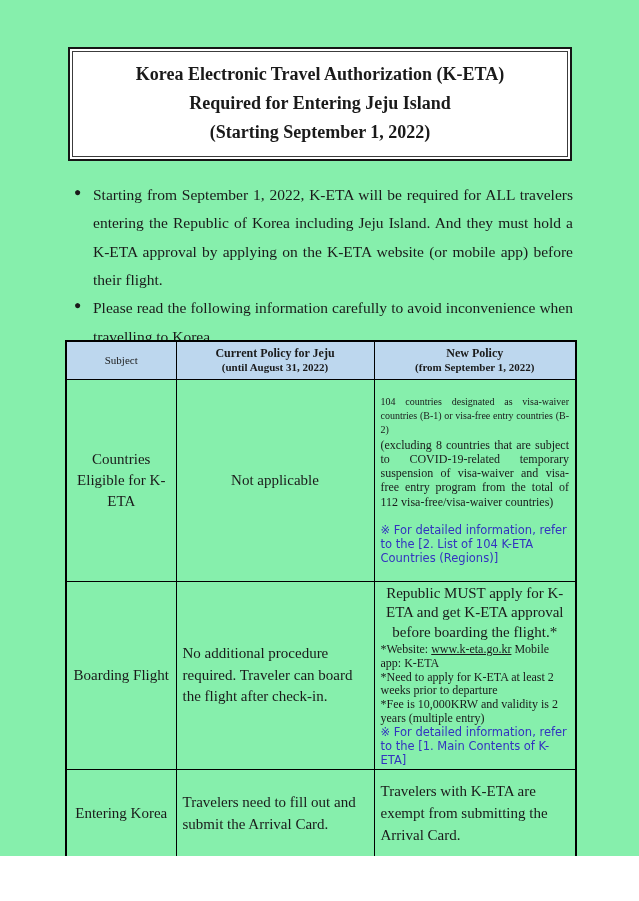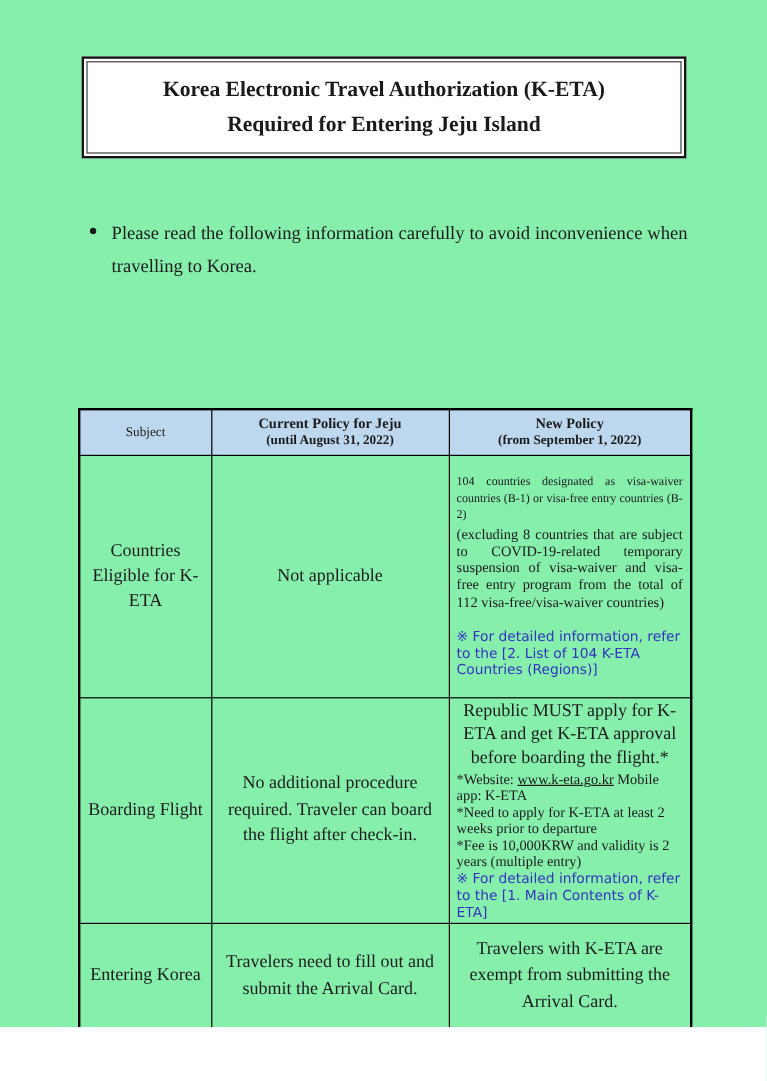--- a/index.html
+++ b/index.html
@@ -77,21 +77,21 @@
   .hdr-title { font-weight: bold; font-size: 12px; line-height: 1.15; }
   .hdr-sub   { font-weight: bold; font-size: 11px; line-height: 1.2; }
   .hdr-plain { font-weight: normal; font-size: 11px; }
 
   tr.r1 td { height: 202px; }
   tr.r2 td { height: 165px; }
   tr.r3 td { height: 88px; }
 
   td.subject-cell { text-align: center; line-height: 1.4; }
   td.center-cell  { text-align: center; }
-  td.left-cell    { text-align: center; padding-left: 8px; padding-right: 8px; line-height: 1.45; }
+  td.left-cell    { text-align: left; padding-left: 8px; padding-right: 8px; line-height: 1.45; }
 
   td.new-cell { vertical-align: top; padding: 2px 7px; }
   .new-main {
     font-size: 10px;
     line-height: 1.42;
     text-align: justify;
   }
   .new-main-center {
     font-size: 15px;
     line-height: 1.33;
@@ -119,26 +119,28 @@
 </style>
 </head>
 <body>
 
 <div class="page">
 
   <div class="title-box">
     <div class="title-inner">
       <div>Korea Electronic Travel Authorization (K-ETA)</div>
       <div>Required for Entering Jeju Island</div>
+      <div>(Starting September 1, 2022)</div>
     </div>
   </div>
 
   <div class="bullets">
     <div class="bullet-item">
       <span class="dot">●</span>
+      <span>Starting from September 1, 2022, K-ETA will be required for ALL travelers entering the Republic of Korea including Jeju Island. And they must hold a K-ETA approval by applying on the K-ETA website (or mobile app) before their flight.</span>
     </div>
     <div class="bullet-item">
       <span class="dot">●</span>
       <span>Please read the following information carefully to avoid inconvenience when travelling to Korea.</span>
     </div>
   </div>
 
   <table class="policy">
     <colgroup>
         <col class="c1">

